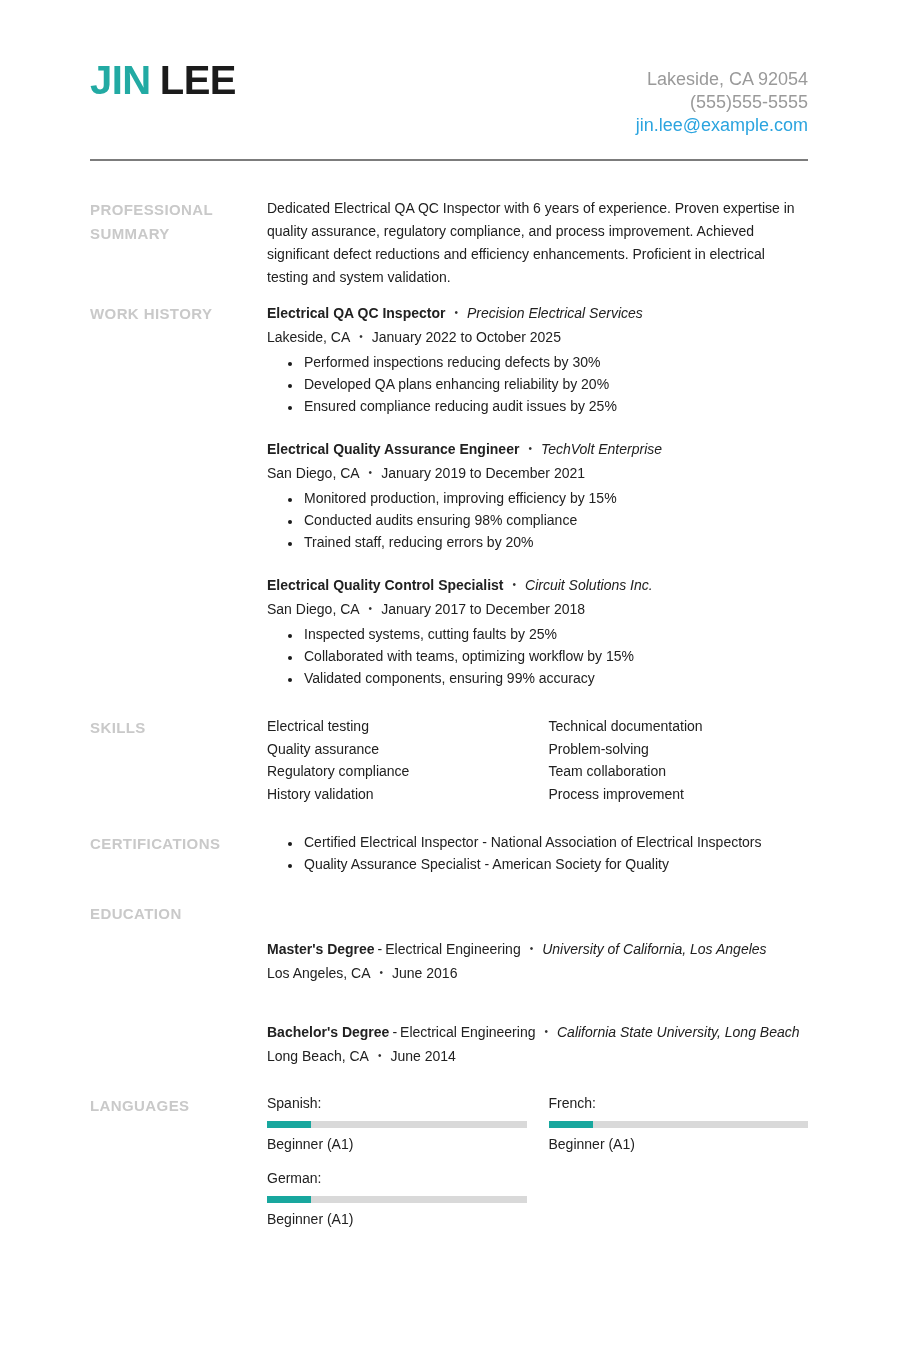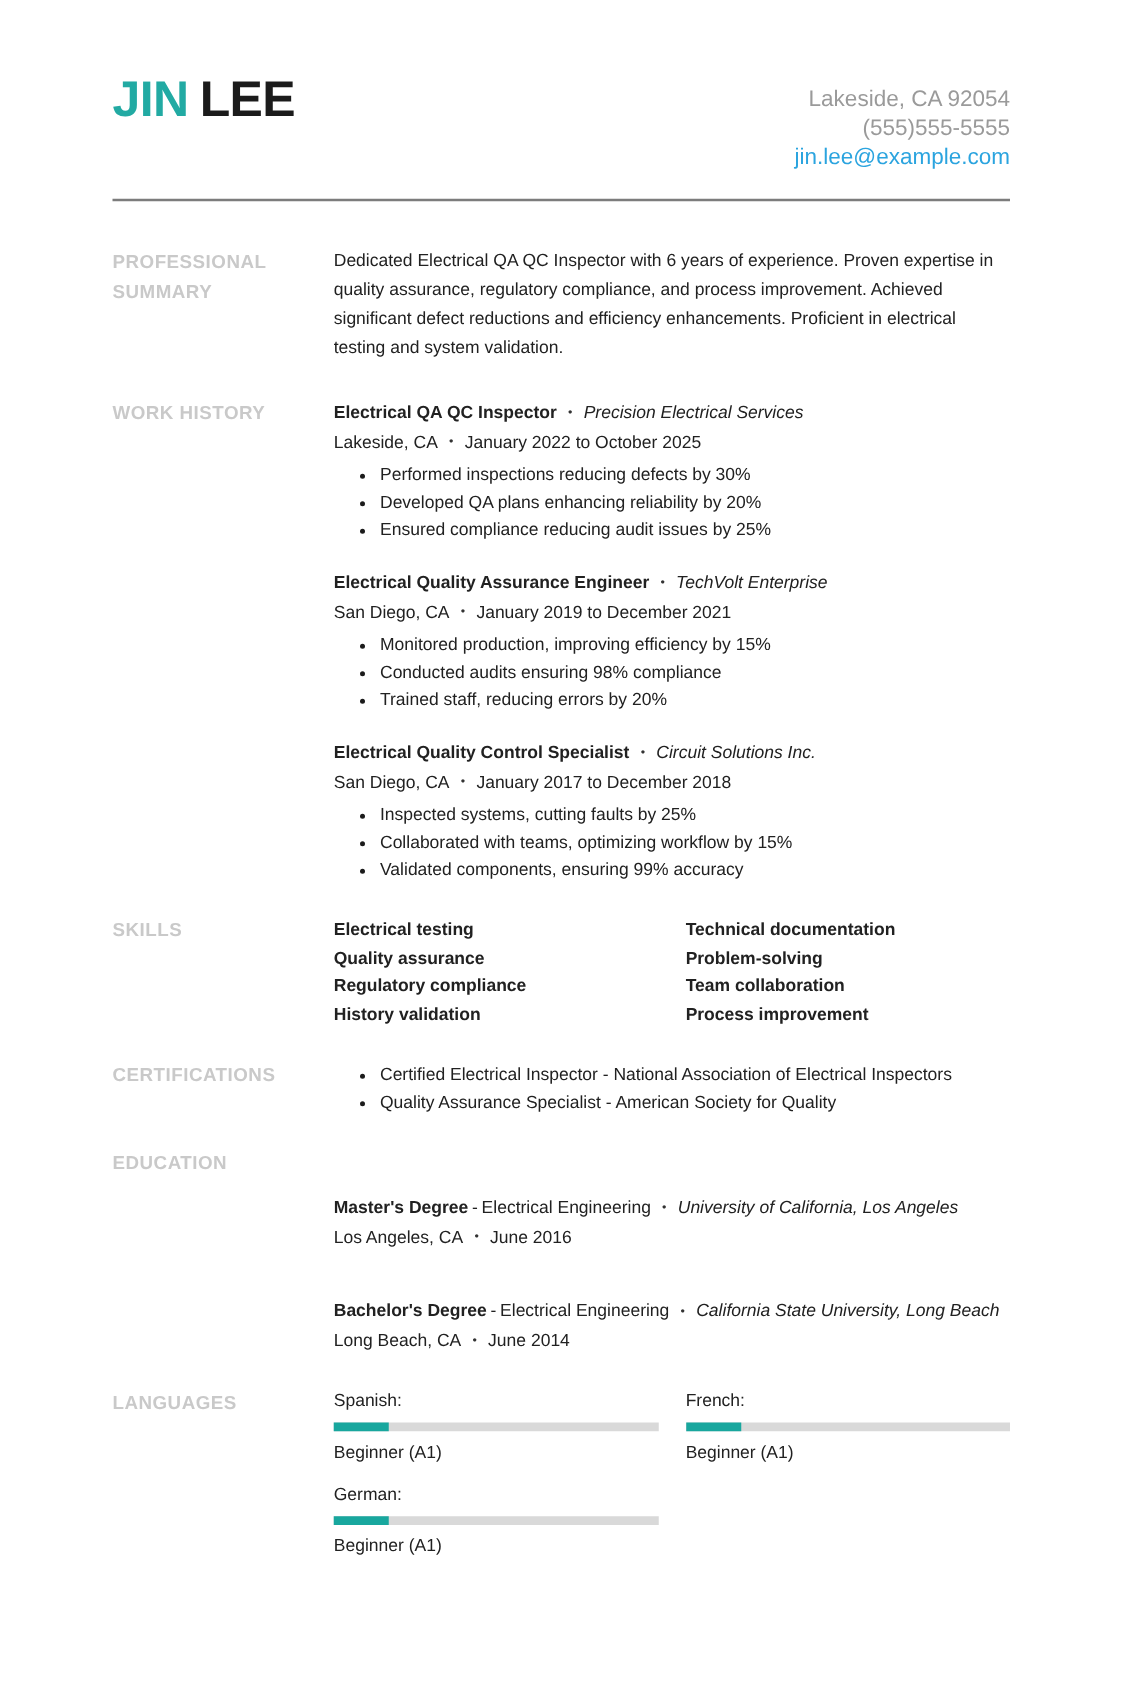--- a/index.html
+++ b/index.html
@@ -22,21 +22,21 @@
   .name { font-size: 40px; font-weight: 700; letter-spacing: -0.5px; line-height: 48px; white-space: nowrap; }
   .name .first { color: var(--accent, #22aaa3); margin-right: 9px; }
   .name .last { color: #1b1b1b; }
   .contact { text-align: right; font-size: 18px; line-height: 23px; color: var(--contact_gray, #9a9a9a); margin-top: 12px; }
   .contact .email { color: var(--email, #2ba4df); text-decoration: none; display: block; cursor: pointer; }
   .divider { border: none; border-top: 2px solid var(--divider, #7c7c7c); margin-top: 22px; }
 
   
   .sections { margin-top: 36px; }
   .section { display: grid; grid-template-columns: 177px 1fr; margin-bottom: 26px; }
-  .section.summary { margin-bottom: 29px; }
+  .section.summary { margin-bottom: 12px; }
   .section-label {
     font-size: 15px; font-weight: 700; text-transform: uppercase;
     color: var(--label_gray, #c9c9c9); letter-spacing: 0.4px;
     line-height: 24px; padding-right: 24px; padding-top: 1px;
   }
   .section-content { font-size: 14px; line-height: 23px; color: var(--text, #212121); }
 
   .summary-text { max-width: 541px; }
 
   
@@ -44,21 +44,21 @@
   .job:last-child { margin-bottom: 0; }
   .line1 .job-title { font-weight: 700; }
   .company, .school { font-style: italic; }
   .sep { display: inline-block; font-size: 10px; margin: 0 9px; vertical-align: 1.5px; color: #333; }
   .dash { margin: 0 3px; }
   ul.bullets { list-style: disc outside; padding-left: 35px; margin-top: 3px; }
   ul.bullets li { line-height: 22px; padding-left: 2px; }
   ul.bullets li::marker { font-size: 12px; color: #1b1b1b; }
 
   
-  .skills-grid { display: grid; grid-template-columns: 1fr 1fr; column-gap: 22px; font-weight: bold; }
+  .skills-grid { display: grid; grid-template-columns: 1fr 1fr; column-gap: 22px; }
   .skill-item { line-height: 22.5px; }
 
   
   ul.cert-list { list-style: disc outside; padding-left: 35px; }
   ul.cert-list li { line-height: 22px; padding-left: 2px; }
   ul.cert-list li::marker { font-size: 12px; color: #1b1b1b; }
 
   
   .degree-entry { margin-bottom: 10px; margin-top: 36px; }
   .degree-entry:last-child { margin-bottom: 0; }

